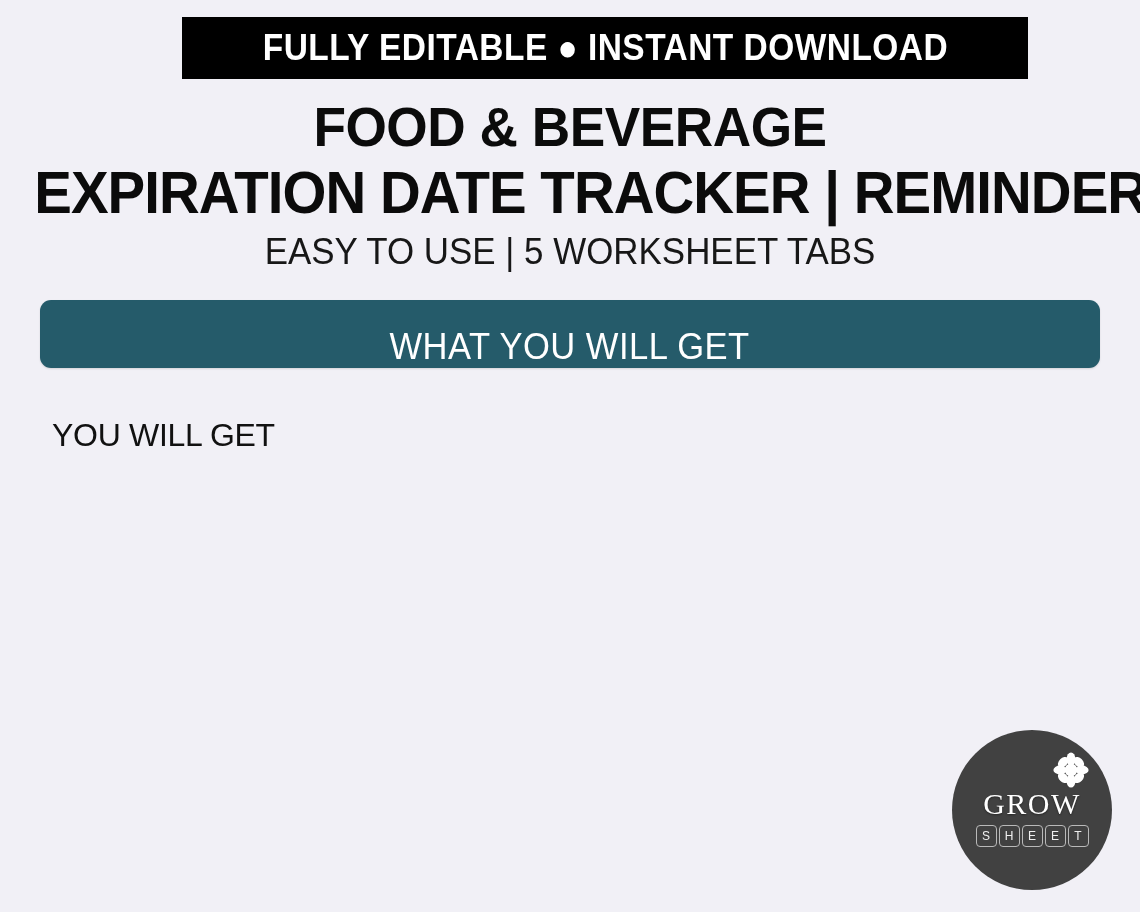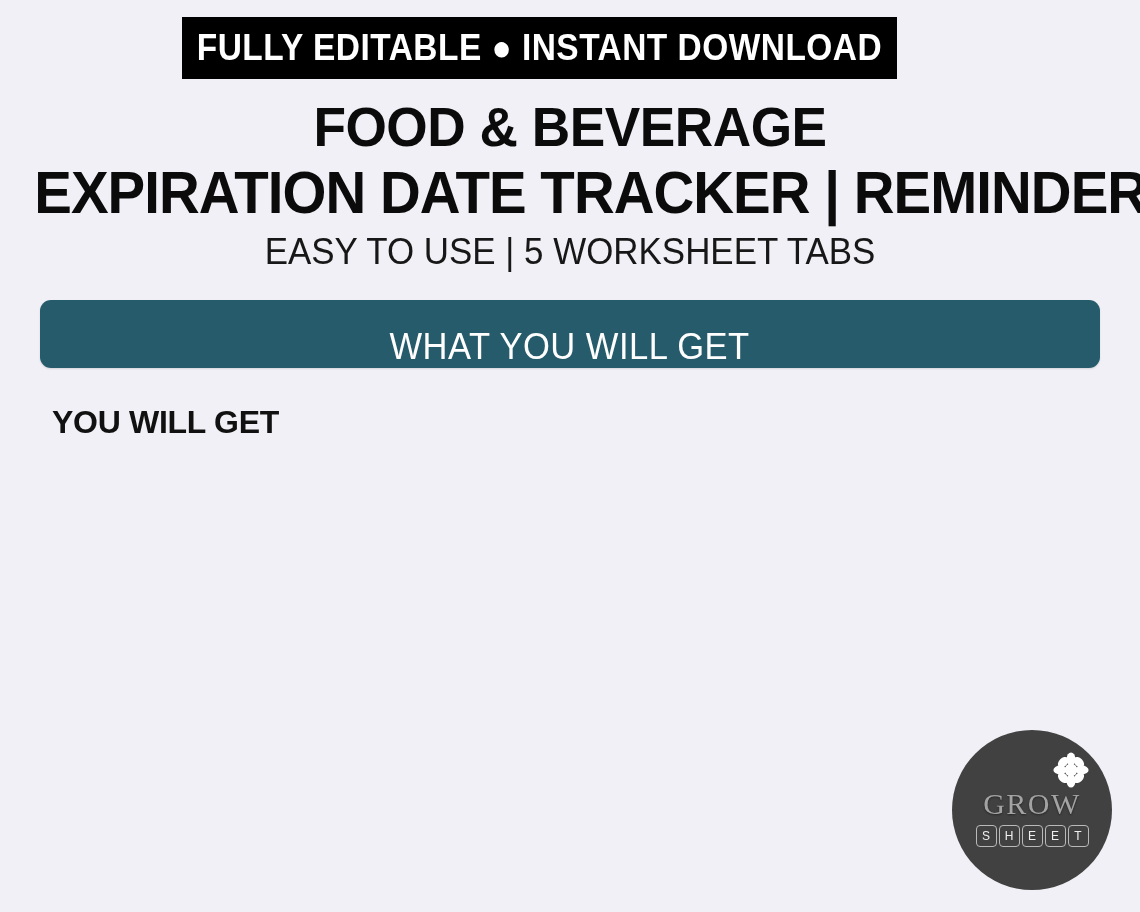--- a/index.html
+++ b/index.html
@@ -13,21 +13,21 @@
     font-family: "Liberation Sans", sans-serif;
     position: relative;
     overflow: hidden;
   }
 
   
   .ribbon {
     position: absolute;
     left: 182px;
     top: 17px;
-    width: 715px;
+    width: 846px;
     height: 62px;
     background: #000000;
     display: flex;
     align-items: center;
     justify-content: center;
   }
   .ribbon-text {
     color: #ffffff;
     font-family: "Liberation Sans Narrow", "Liberation Sans", sans-serif;
     font-size: 36px;
@@ -104,24 +104,24 @@
   
   .content {
     position: absolute;
     left: 52px;
     top: 404px;
     width: 1040px;
   }
   .content-heading {
     font-family: "Liberation Sans", sans-serif;
     font-size: 32px;
-    font-weight: 700;
+    font-weight: 400;
     color: #111111;
     letter-spacing: -0.3px;
-    margin: 0 0 22px 0;
+    margin: 13px 0 22px 0;
   }
   .bullet-list {
     list-style: none;
     margin: 0;
     padding: 0;
   }
   .bullet-item {
     position: relative;
     padding-left: 44px;
     font-family: "Liberation Sans", sans-serif;
@@ -158,21 +158,21 @@
     top: 22px;
     width: 36px;
     height: 36px;
   }
   .logo-grow {
     position: absolute;
     left: 0;
     top: 57px;
     width: 160px;
     text-align: center;
-    color: #a3a3a3;
+    color: #ffffff;
     font-family: "Liberation Serif", serif;
     font-size: 30px;
     font-weight: 400;
     letter-spacing: 1.5px;
     text-shadow: 0 1px 2px rgba(0,0,0,0.45);
   }
   .logo-sheet {
     position: absolute;
     left: 0;
     top: 95px;

